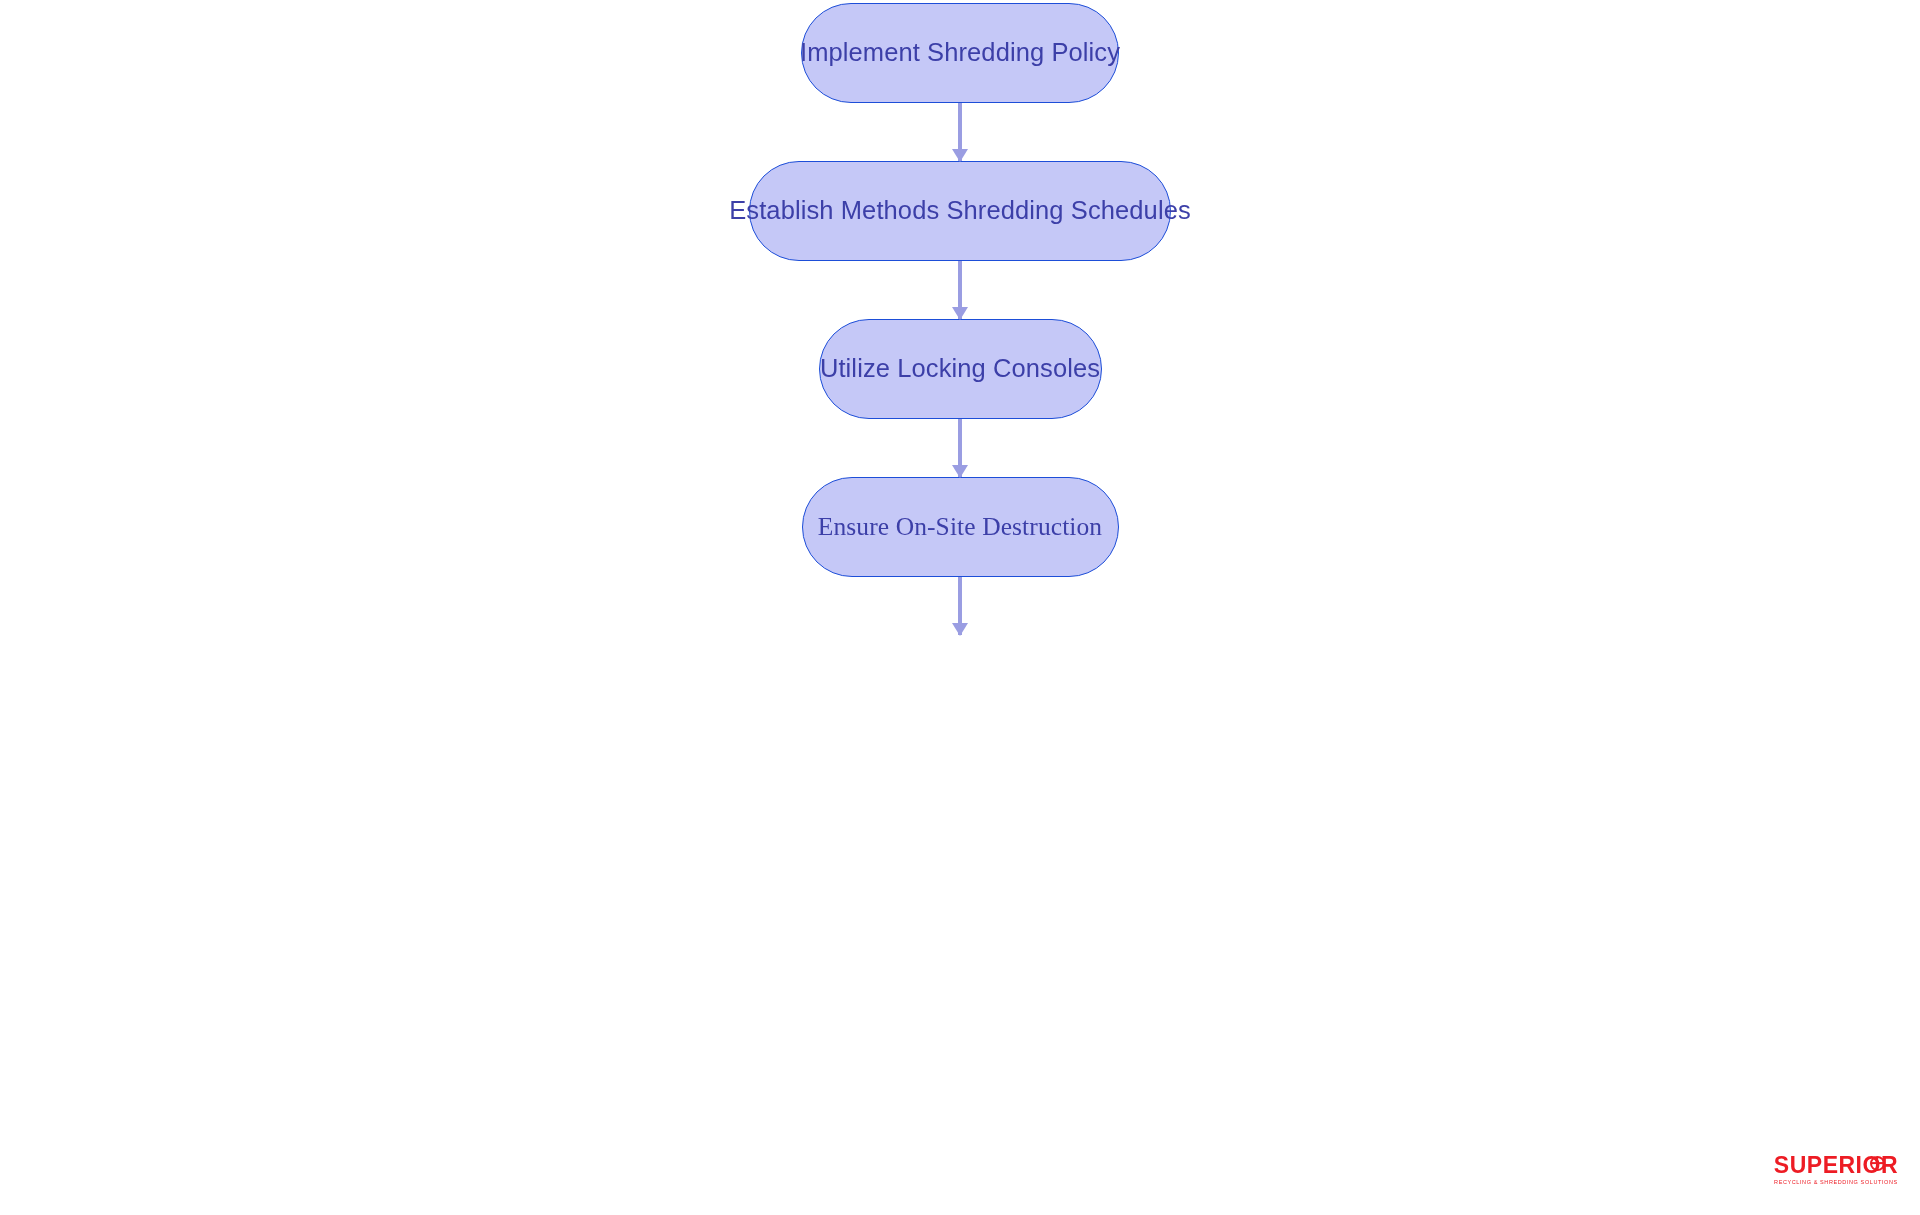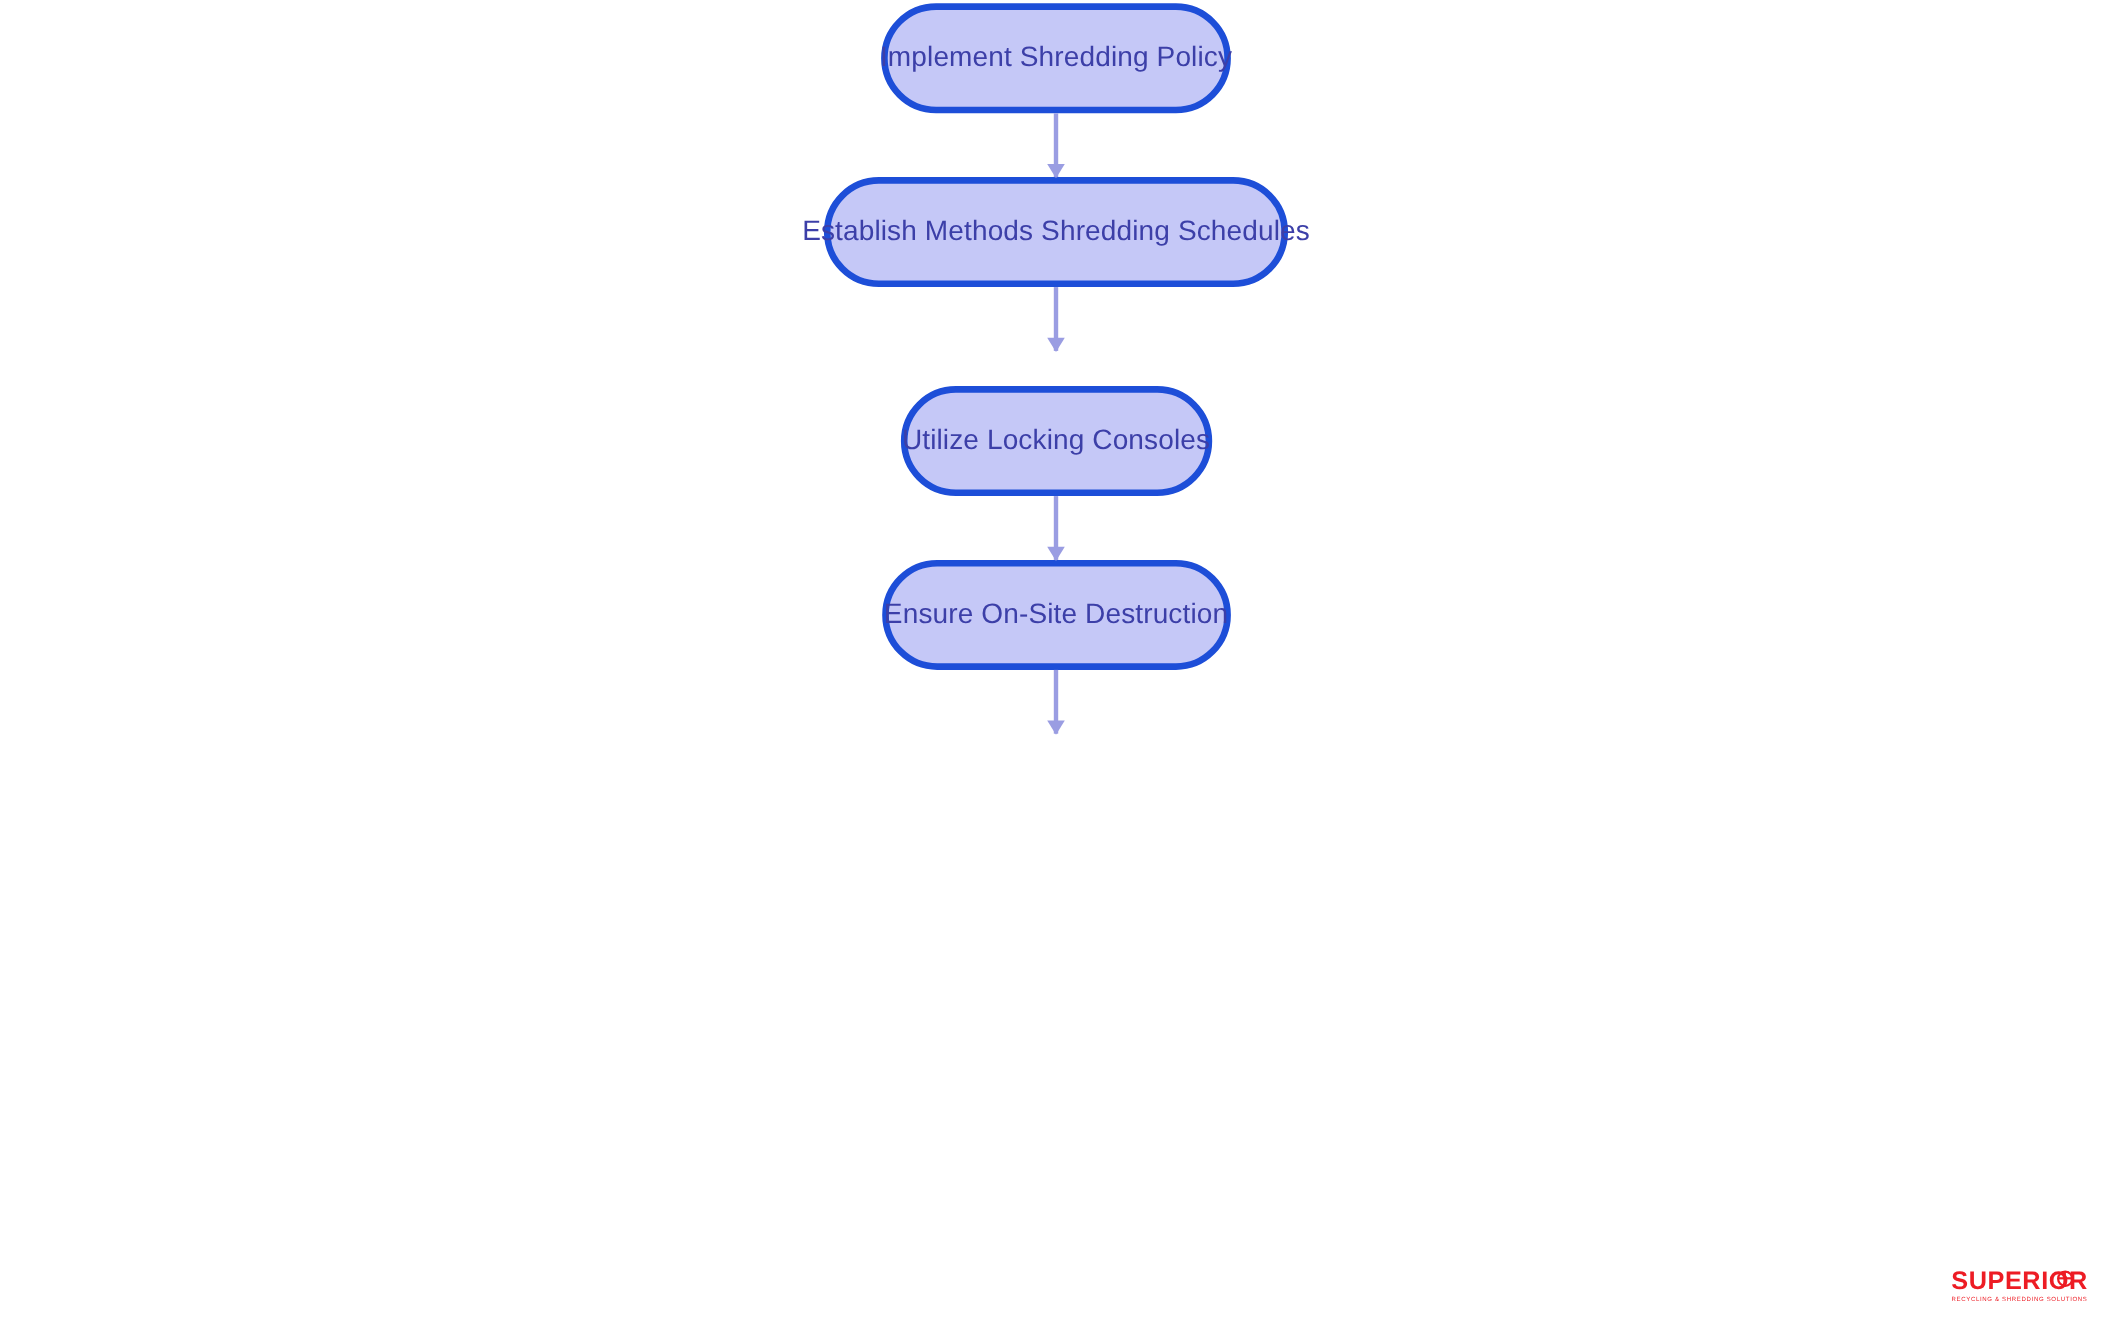--- a/index.html
+++ b/index.html
@@ -30,21 +30,21 @@
     flex-direction: column;
     align-items: center;
   }
   .node-wrap {
     display: flex;
     flex-direction: column;
     align-items: center;
   }
   .node {
     background: #c5c8f7;
-    border: 6px solid #1d4ed8;
+    border: 1px solid #1d4ed8;
     border-radius: 58px;
     color: #3c3fa8;
     font-size: 25.5px;
     line-height: 1;
     letter-spacing: 0.1px;
     display: flex;
     align-items: center;
     justify-content: center;
     box-sizing: border-box;
     height: 100px;
@@ -139,28 +139,28 @@
 
     <div class="node-wrap">
       <div class="node" style="width:422px;">
         <span>Establish Methods Shredding Schedules</span>
       </div>
       <div class="connector" style="height:58px;"></div>
     </div>
 
 
     <div class="node-wrap">
-      <div class="node" style="width:283px;margin-top:32px;">
+      <div class="node" style="width:283px;">
         <span>Utilize Locking Consoles</span>
       </div>
       <div class="connector" style="height:58px;"></div>
     </div>
 
     <div class="node-wrap">
-      <div class="node" style="width:317px;">
+      <div class="node" style="width:317px;font-family:Liberation Serif, serif;">
         <span>Ensure On-Site Destruction</span>
       </div>
       <div class="connector" style="height:58px;"></div>
     </div>
 
 
   </div>
 
   <div class="watermark">
     <div class="wm-main">

